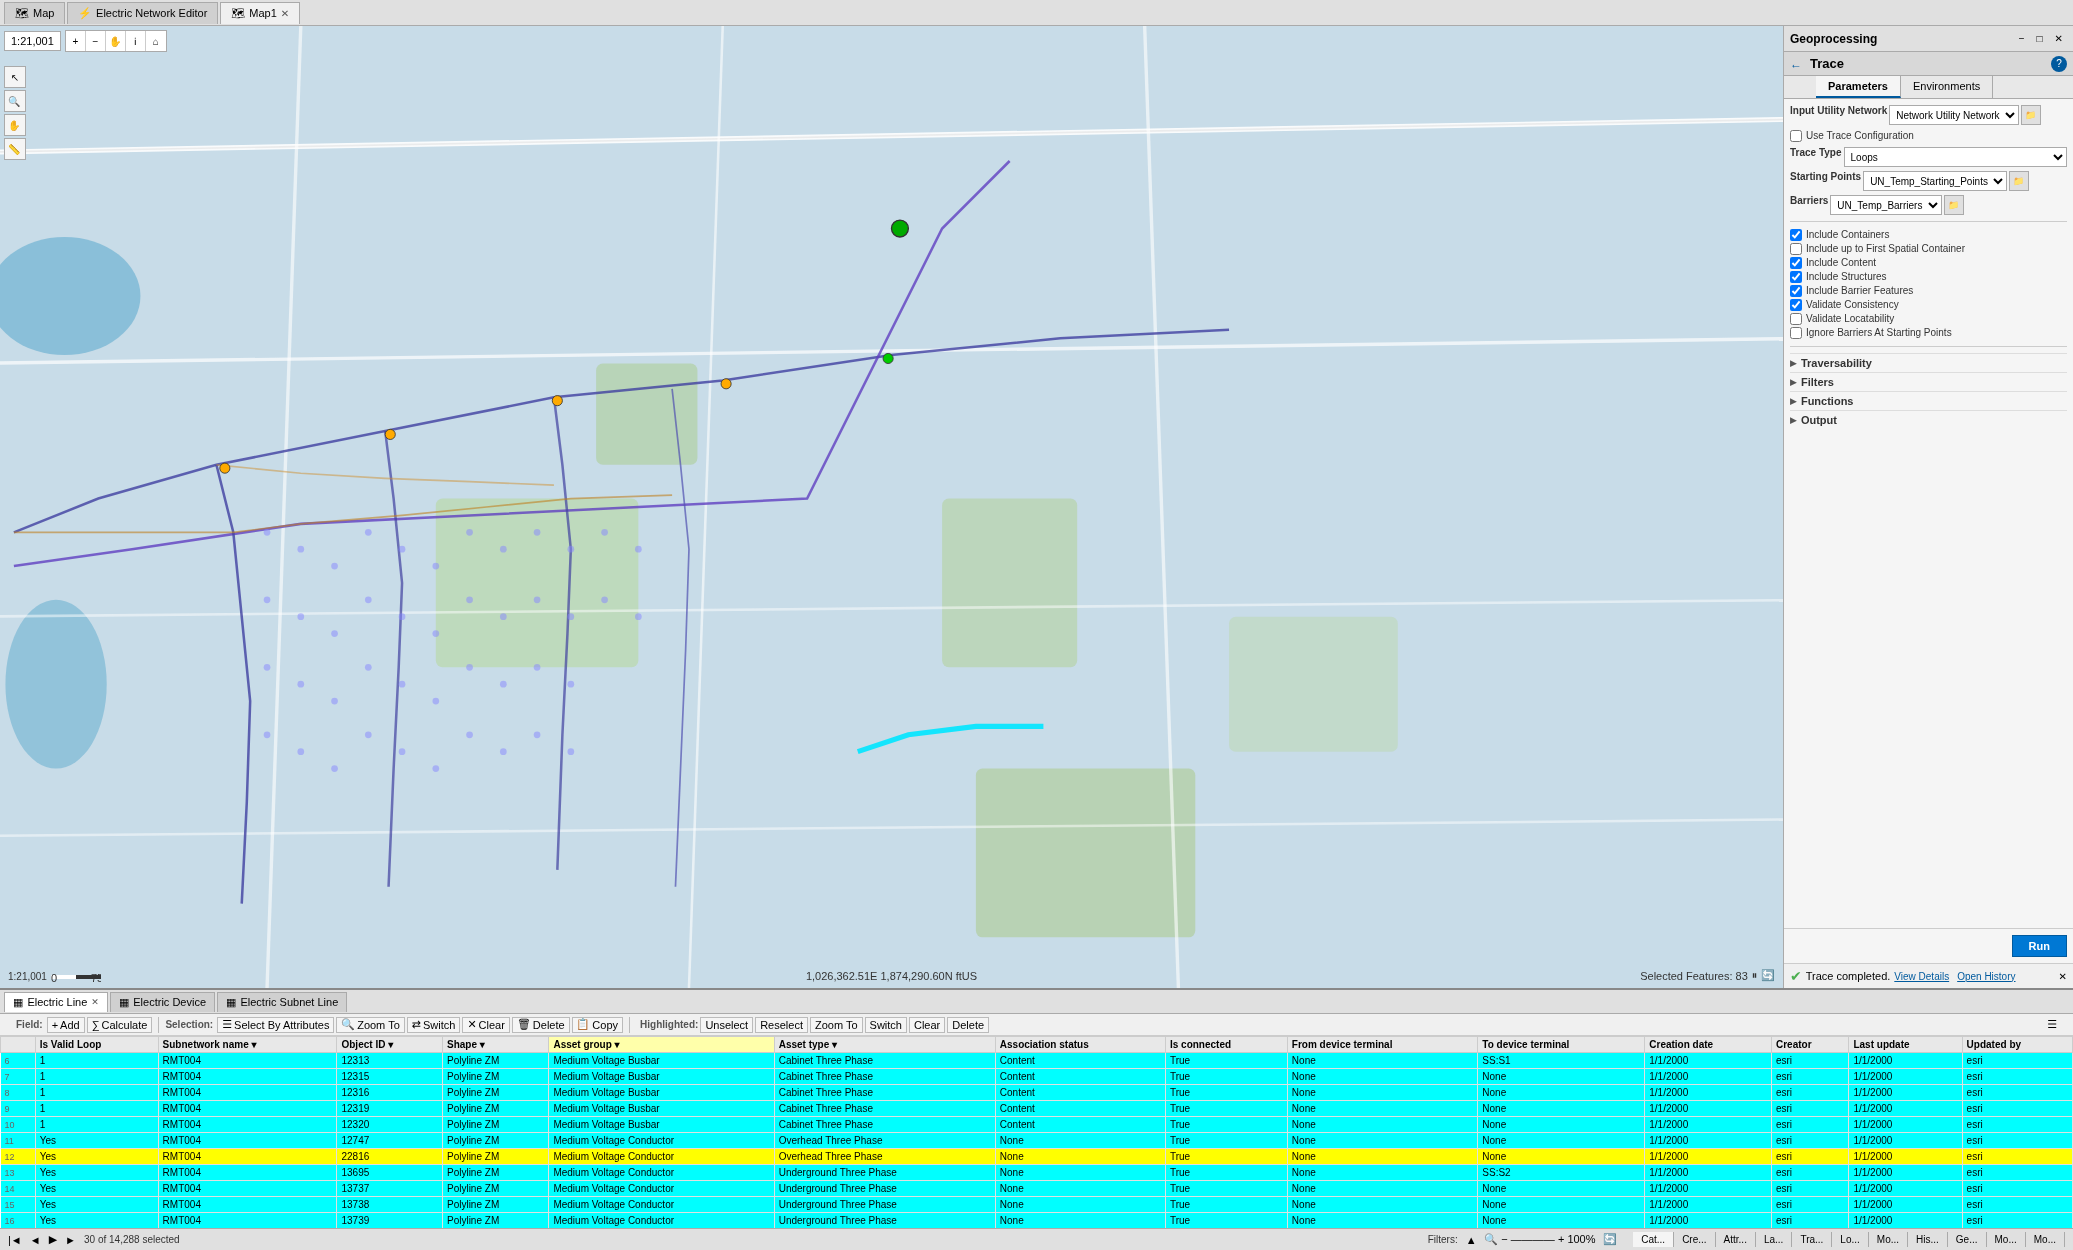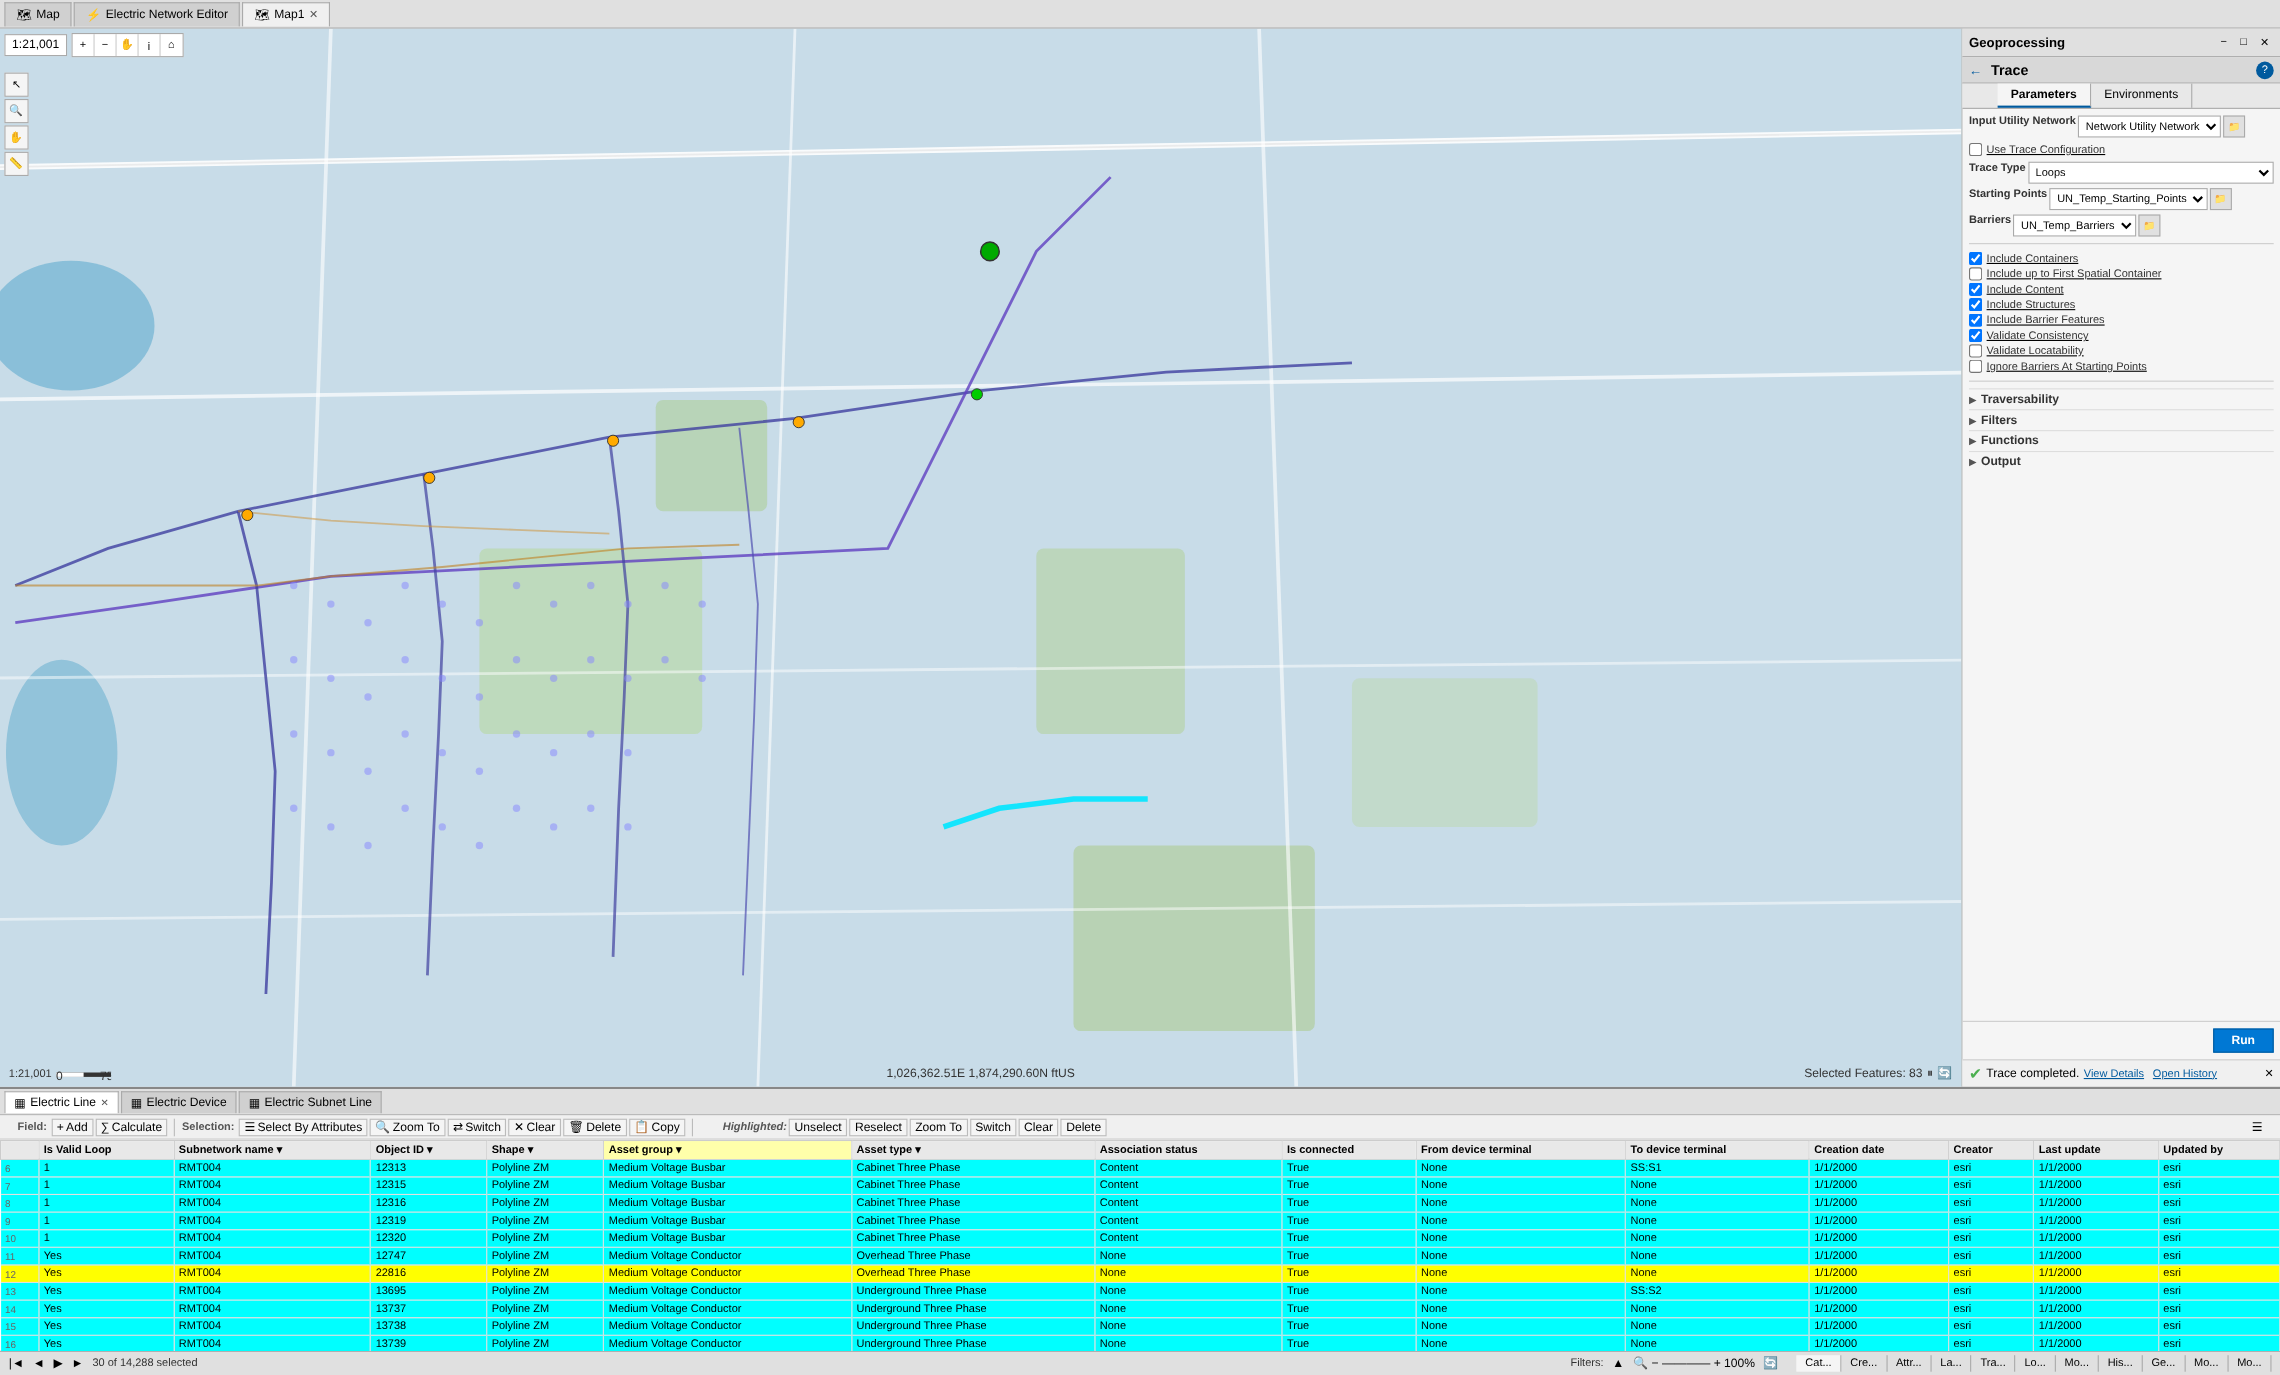--- a/index.html
+++ b/index.html
@@ -51,21 +51,21 @@
     .panel-tab.active { background: #f5f5f5; border-bottom: 2px solid #005a9e; font-weight: bold; margin-left: 32px; }
 
     .panel-body { flex: 1; overflow-y: auto; padding: 6px; display: flex; flex-direction: column; gap: 4px; }
 
     .param-group { display: flex; gap: 2px; }
     .param-label { font-size: 10px; color: #333; font-weight: bold; }
     .param-row { display: flex; align-items: center; gap: 2px; }
     .param-select { flex: 1; height: 20px; font-size: 10px; border: 1px solid #aaa; background: white; padding: 0 2px; }
     .param-btn-icon { width: 20px; height: 20px; background: #e0e0e0; border: 1px solid #aaa; display: flex; align-items: center; justify-content: center; cursor: pointer; font-size: 9px; }
 
-    .checkbox-row { display: flex; align-items: flex-end; gap: 4px; padding: 1px 0; text-decoration: underline; }
+    .checkbox-row { display: flex; align-items: flex-start; gap: 4px; padding: 1px 0; }
     .checkbox-row input[type="checkbox"] { width: 12px; height: 12px; }
     .checkbox-label { font-size: 10px; color: #333; }
 
     .expandable-row { display: flex; align-items: center; gap: 4px; padding: 3px 0; cursor: pointer; border-top: 1px solid #ddd; }
     .expand-arrow { font-size: 9px; color: #555; }
     .expand-label { font-size: 11px; font-weight: bold; color: #333; }
 
     .divider-line { height: 1px; background: #ccc; margin: 2px 0; }
 
     
@@ -73,21 +73,21 @@
     .table-tabs { display: flex; background: #e0e0e0; border-bottom: 1px solid #aaa; height: 24px; align-items: center; padding: 0 4px; gap: 2px; }
     .table-tab { display: flex; align-items: center; padding: 2px 8px; background: #d0d0d0; border: 1px solid #aaa; border-bottom: none; cursor: pointer; gap: 4px; height: 20px; font-size: 11px; }
     .table-tab.active { background: white; }
     .table-tab-close { font-size: 9px; color: #555; }
 
     .table-toolbar { display: flex; align-items: center; background: #f0f0f0; border-bottom: 1px solid #ccc; padding: 2px 16px; height: 22px; gap: 4px; flex-wrap: nowrap; overflow: hidden; }
     .toolbar-section { display: flex; align-items: center; gap: 2px; }
     .toolbar-label { font-size: 10px; color: #555; font-weight: bold; margin-right: 2px; }
     .toolbar-btn { display: flex; align-items: center; gap: 2px; padding: 1px 4px; background: #f5f5f5; border: 1px solid #bbb; cursor: pointer; height: 16px; font-size: 10px; white-space: nowrap; }
     .toolbar-separator { width: 1px; height: 16px; background: #bbb; margin: 0 2px; }
-    .highlighted-label { font-size: 10px; color: #555; font-weight: bold; margin-left: 21px; font-style: italic; }
+    .highlighted-label { font-size: 10px; color: #555; font-weight: bold; margin-left: 4px; }
 
     .table-container { flex: 1; overflow: auto; }
     table { border-collapse: collapse; width: 100%; font-size: 10px; }
     thead tr { background: #e8e8e8; position: sticky; top: 0; }
     thead th { border: 1px solid #ccc; padding: 2px 4px; text-align: left; white-space: nowrap; font-weight: bold; font-size: 10px; }
     tbody tr { border-bottom: 1px solid #e0e0e0; }
     tbody tr:nth-child(even) { background: #f8f8f8; }
     tbody tr.highlighted { background: #00ffff; }
     tbody tr.selected-row { background: #ffff00; }
     tbody td { border-right: 1px solid #e0e0e0; padding: 2px 4px; white-space: nowrap; font-size: 10px; }

